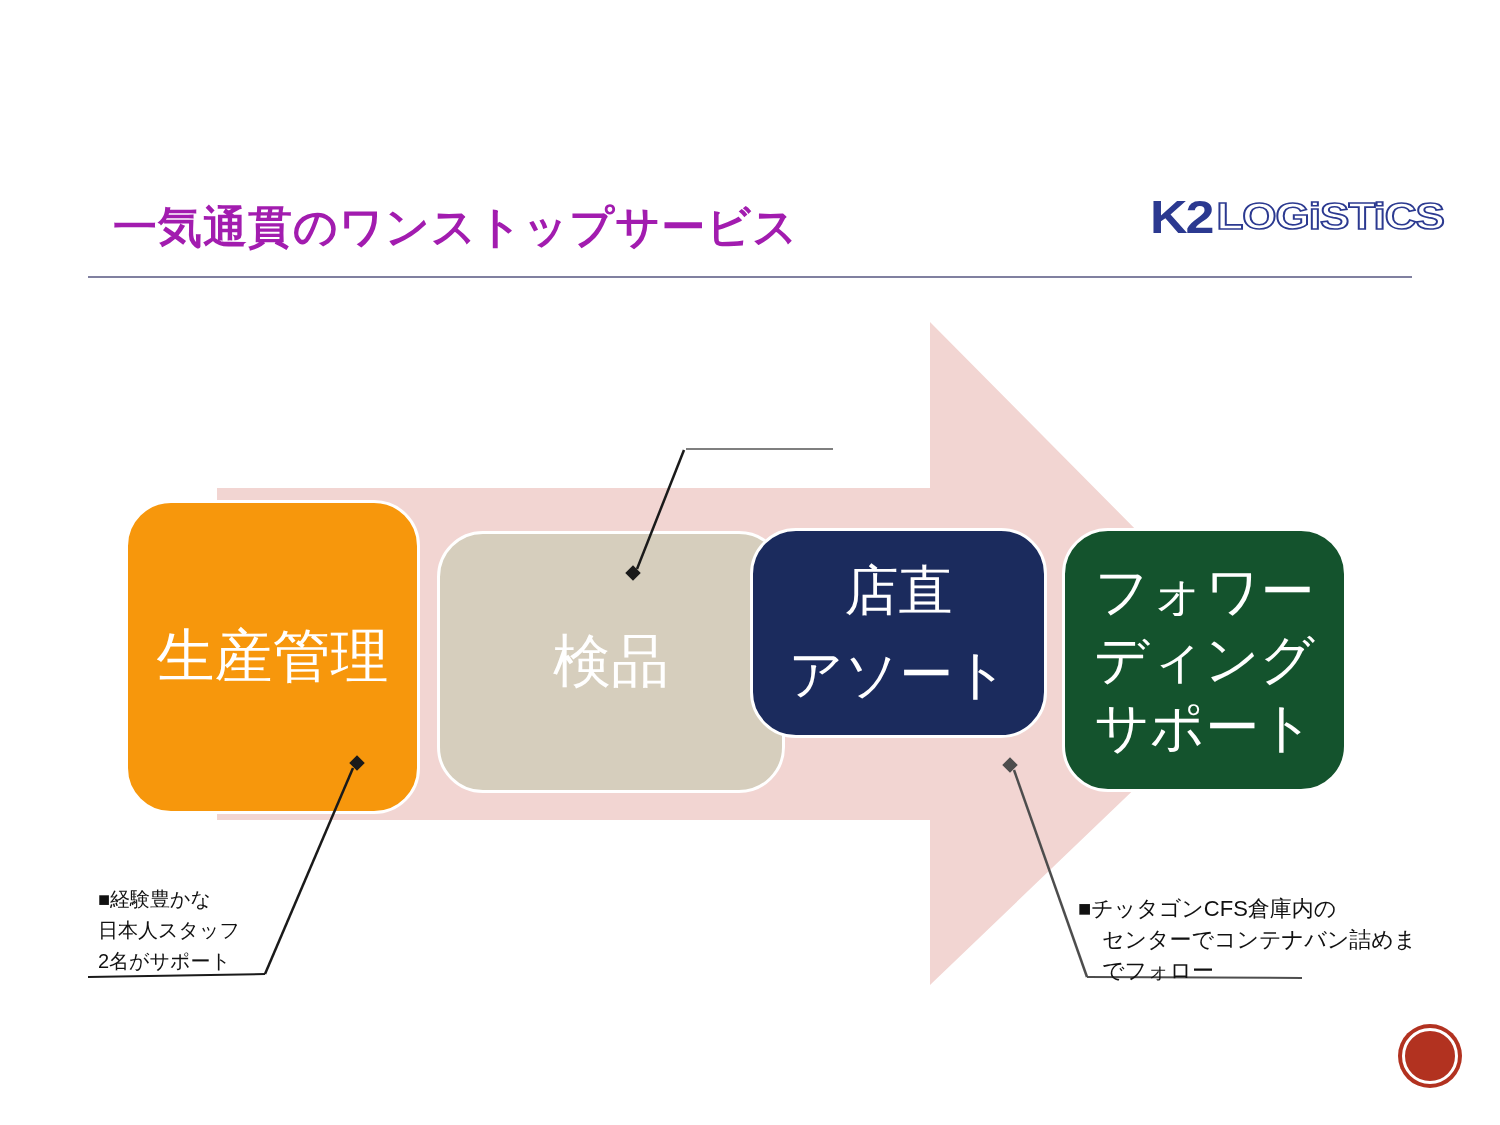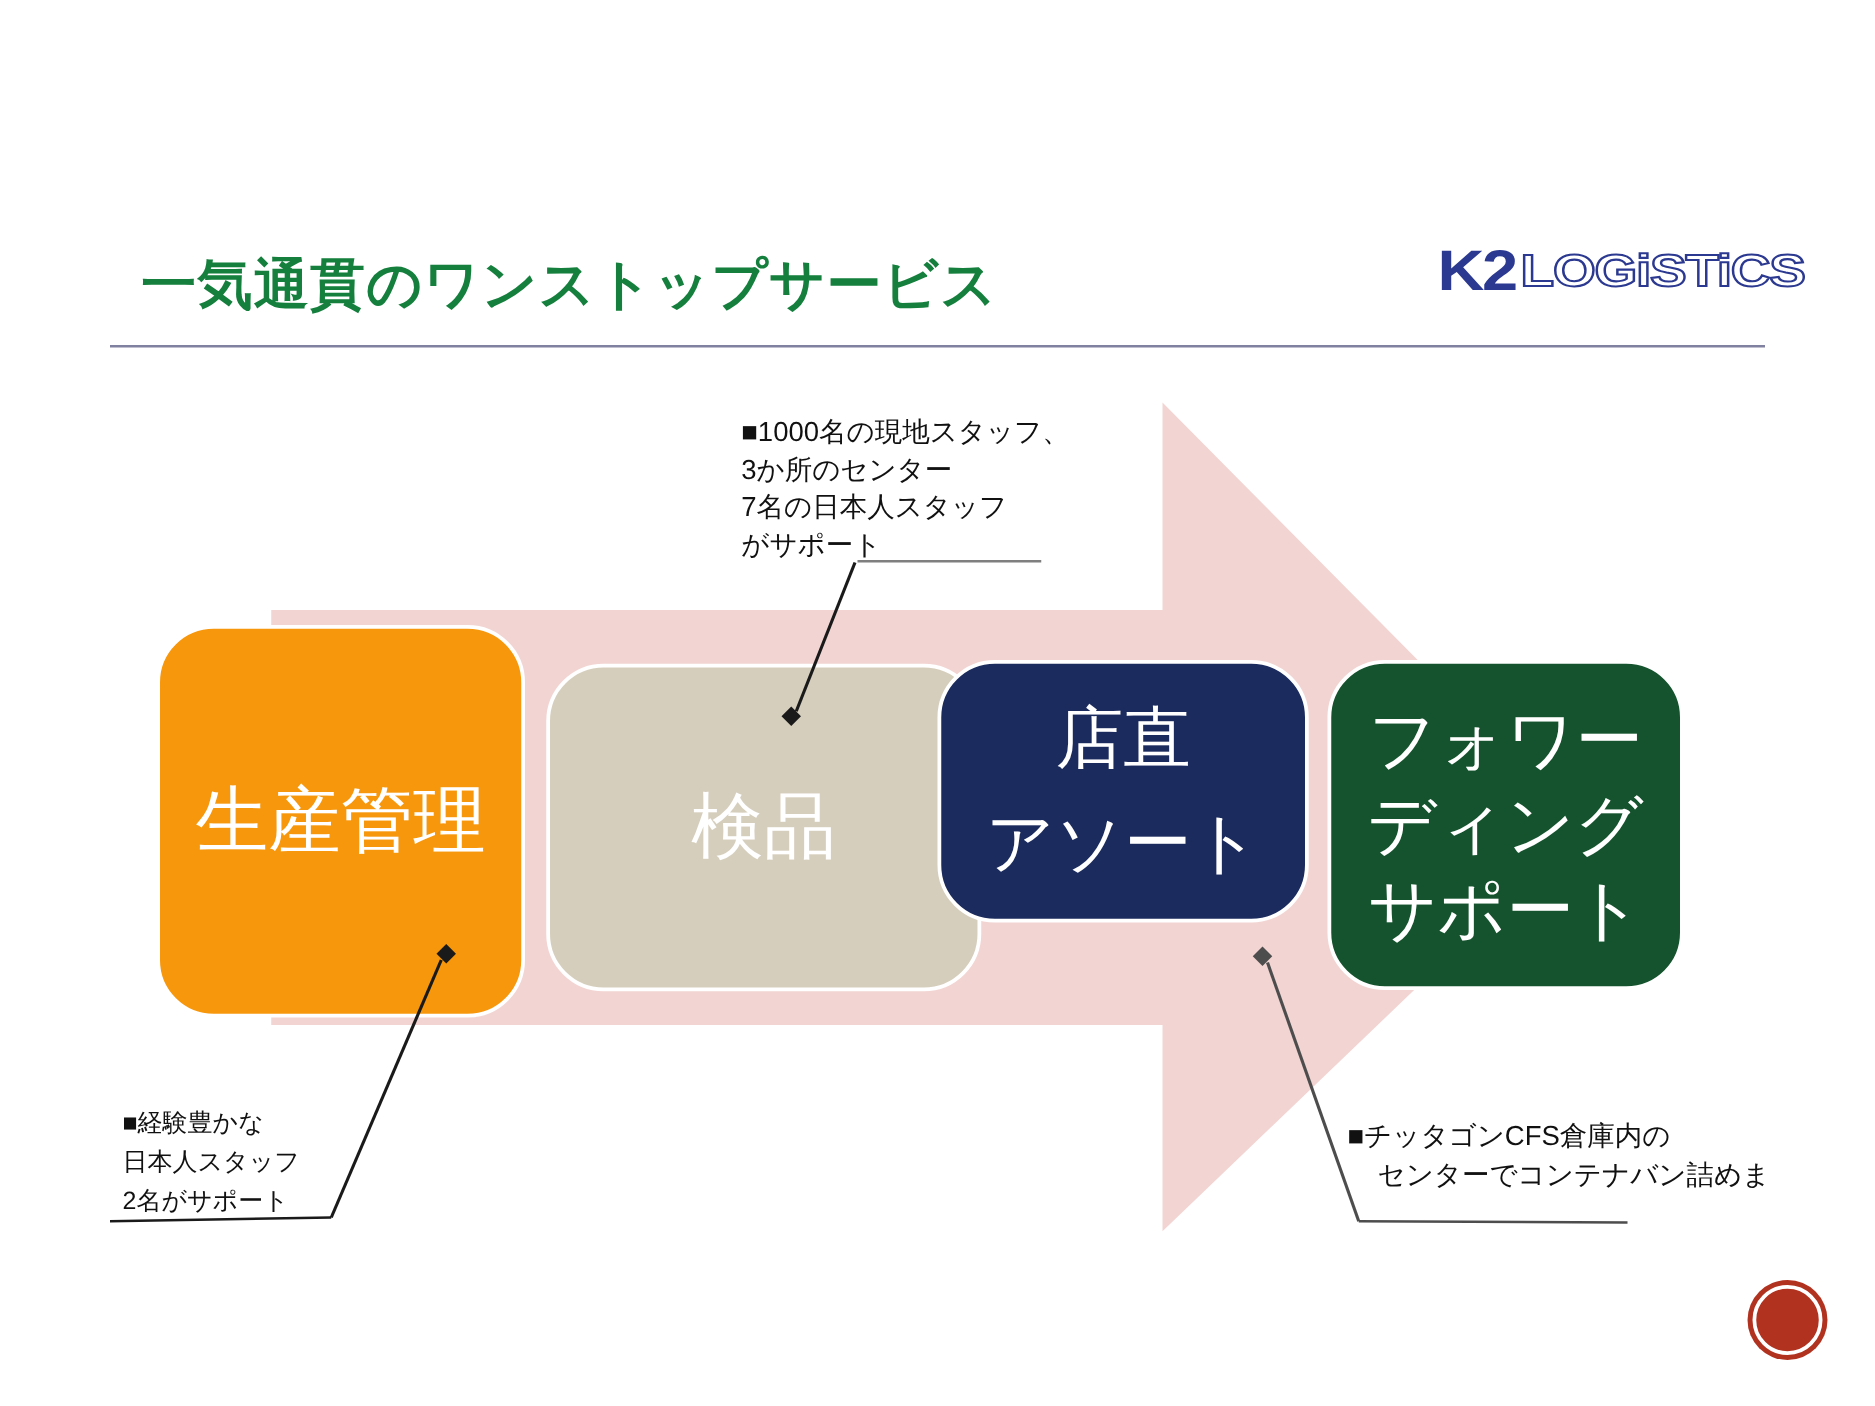--- a/index.html
+++ b/index.html
@@ -4,21 +4,21 @@
 <style>
   html,body{margin:0;padding:0;background:#e8e8e8;}
   #slide{
     position:relative;width:1500px;height:1125px;background:#ffffff;
     overflow:hidden;font-family:"Liberation Sans","DejaVu Sans",sans-serif;
   }
   
   #title{
     position:absolute;left:113px;top:198px;
     font-size:44px;font-weight:bold;letter-spacing:1px;
-    color:#15803d;white-space:nowrap;
+    color:#a21caf;white-space:nowrap;
   }
   #title-rule{
     position:absolute;left:88px;top:276px;width:1324px;height:2px;
     background:#8080A0;
   }
   #logo{
     position:absolute;left:1150px;top:190px;height:54px;
     display:flex;align-items:center;white-space:nowrap;
   }
   #logo .k2{
@@ -109,33 +109,28 @@
 
     <line x1="88" y1="977" x2="265" y2="974" stroke-width="2" stroke="#1A1A1A"></line>
     <line x1="265" y1="974" x2="353" y2="768" stroke-width="2.5" stroke="#1A1A1A"></line>
     <rect x="351.5" y="757.5" width="11" height="11" transform="rotate(45 357 763)" fill="#1A1A1A"></rect>
 
     <line x1="1014" y1="770" x2="1087" y2="977" stroke-width="2.5" stroke="#4D4D4D"></line>
     <line x1="1087" y1="977" x2="1302" y2="978" stroke-width="2" stroke="#4D4D4D"></line>
     <rect x="1004.5" y="759.5" width="11" height="11" transform="rotate(45 1010 765)" fill="#4D4D4D"></rect>
   </svg>
 
-  <div id="note-inspection" class="note">
-    <div class="nline">■1000名の現地スタッフ、</div>
-    <div class="nline">3か所のセンター</div>
-    <div class="nline">7名の日本人スタッフ</div>
-    <div class="nline">がサポート</div>
-  </div>
 
   <div id="note-production" class="note">
     <div class="nline">■経験豊かな</div>
     <div class="nline">日本人スタッフ</div>
     <div class="nline">2名がサポート</div>
   </div>
 
   <div id="note-assort" class="note">
     <div class="nline">■チッタゴンCFS倉庫内の</div>
     <div class="nline indent">センターでコンテナバン詰めま</div>
+    <div class="nline indent">でフォロー</div>
   </div>
 
   <div id="seal" style="background: rgb(178, 50, 32);"></div>
 
 </div>
 
 </body></html>

